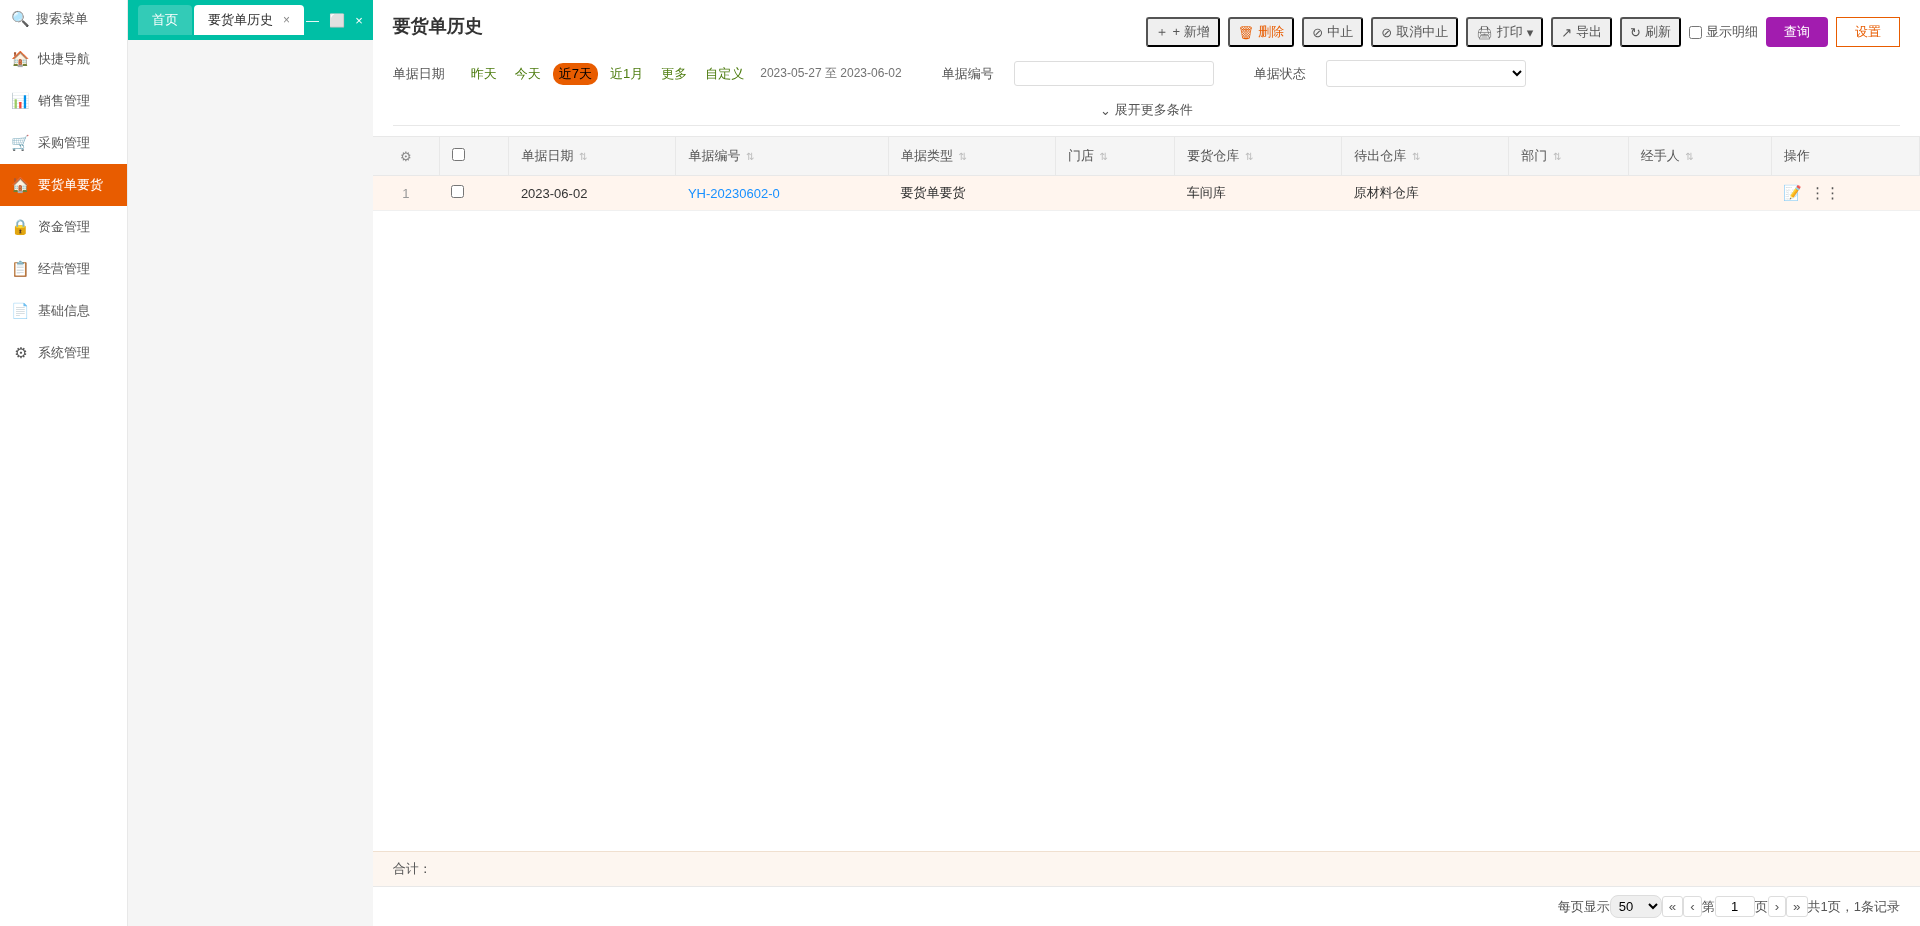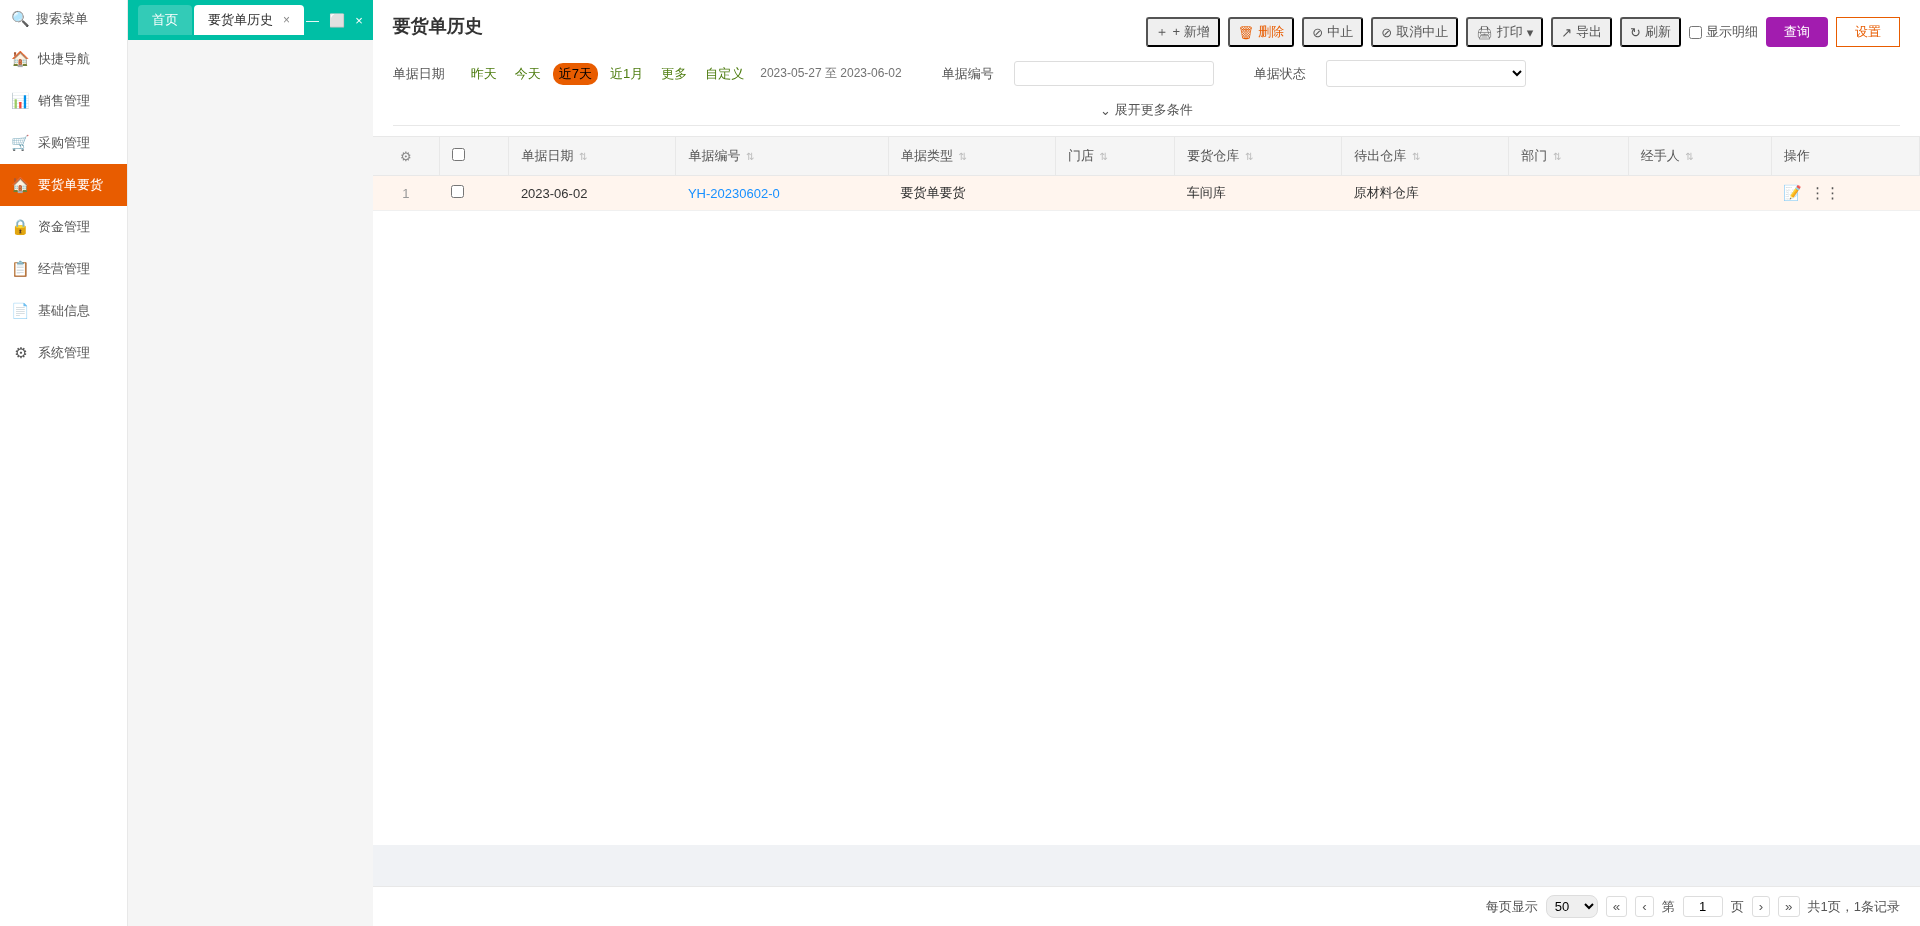--- a/index.html
+++ b/index.html
@@ -154,24 +154,22 @@
       font-size: 13px;
       color: #555;
     }
     .pagination-bar {
       background: #fff;
       border-top: 1px solid #e8e8e8;
       padding: 8px 20px;
       display: flex;
       align-items: center;
       justify-content: flex-end;
-      gap: 8px;
       font-size: 13px;
       color: #555;
-      margin-top: 41px;
     }
     .page-size-select {
       border: 1px solid #ddd; border-radius: 8px; padding: 2px 4px; font-size: 13px;
     }
     .page-btn {
       cursor: pointer; padding: 2px 6px; border: 1px solid #ddd; border-radius: 3px; background: #fff; color: #555;
     }
     .page-btn:disabled { color: #ccc; cursor: default; }
     .page-input {
       width: 40px; border: 1px solid #ddd; border-radius: 3px; padding: 2px 4px; text-align: center; font-size: 13px;
@@ -382,20 +380,23 @@
               <div class="action-icons">
                 <span class="action-icon" title="编辑">📝</span>
                 <span class="action-icon" title="更多">⋮⋮</span>
               </div>
             </td>
           </tr>
         </tbody>
       </table>
     </div>
 
+    <div class="footer-summary">
+      <span>合计：</span>
+    </div>
 
     <div class="pagination-bar">
       <span>每页显示</span>
       <select class="page-size-select">
         <option value="50" selected="">50</option>
         <option value="10">10</option>
         <option value="20">20</option>
         <option value="100">100</option>
       </select>
       <button class="page-btn">«</button>

